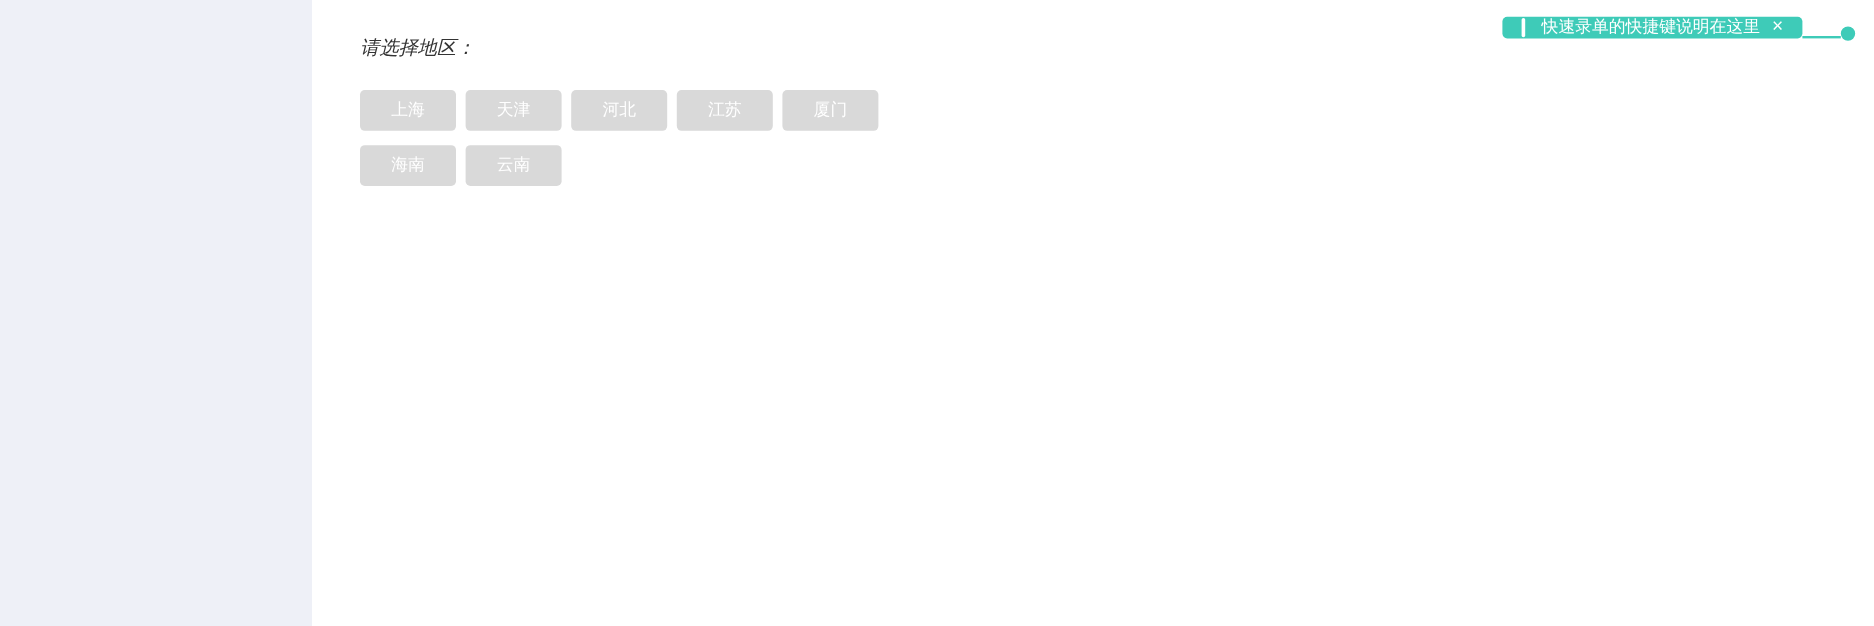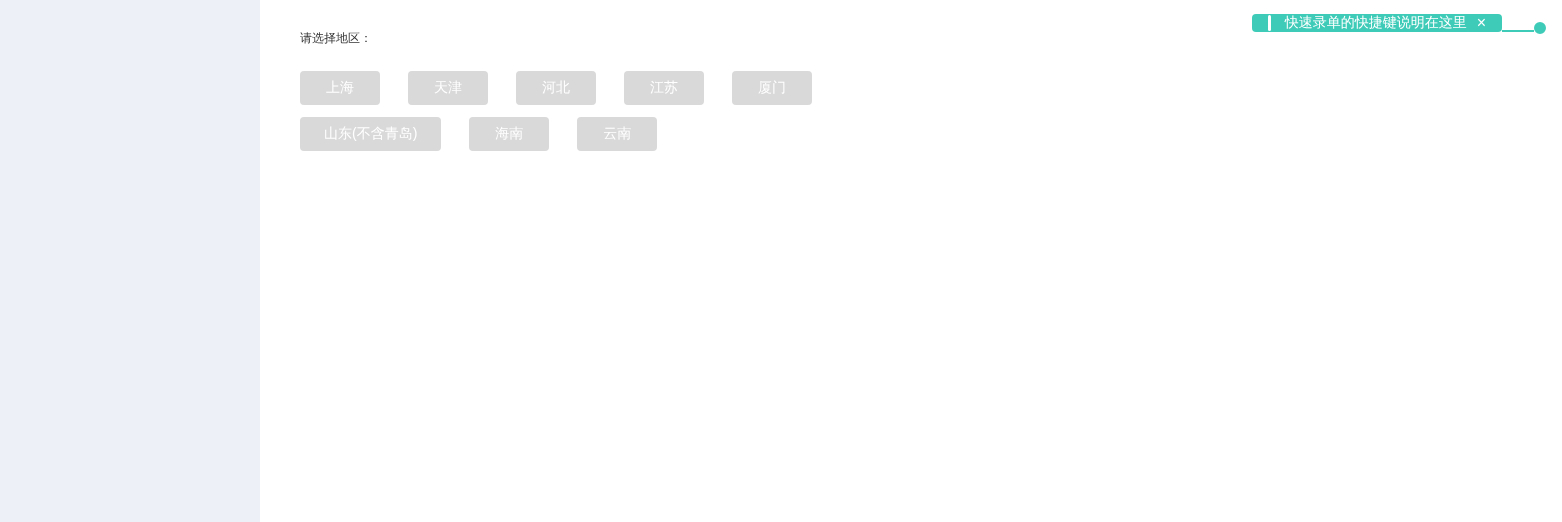--- a/index.html
+++ b/index.html
@@ -30,30 +30,31 @@
       position: absolute;
       left: 260px;
       top: 0;
       right: 0;
       bottom: 0;
       background: #ffffff;
       padding: 30px 40px;
     }
 
     .page-label {
-      font-size: 12px;
+      font-size: 16px;
       color: #333;
       margin-bottom: 24px;
       font-weight: 500;
+      font-style: italic;
     }
 
     .region-buttons-row {
       display: flex;
       flex-wrap: wrap;
-      gap: 28px;
+      gap: 8px;
       margin-bottom: 12px;
     }
 
     .region-btn {
       background: #d9d9d9;
       border: none;
       border-radius: 4px;
       color: #fff;
       font-size: 14px;
       padding: 8px 24px;
@@ -132,21 +133,20 @@
 
   <div class="region-buttons-row">
   <button class="region-btn">上海</button>
       <button class="region-btn">天津</button>
       <button class="region-btn">河北</button>
       <button class="region-btn">江苏</button>
       <button class="region-btn">厦门</button>
     </div>
 
   <div class="region-buttons-row">
-  <button class="region-btn">山东(不含青岛)</button>
       <button class="region-btn">海南</button>
       <button class="region-btn">云南</button>
     </div>
 
 </div>
 
 <div class="tooltip-banner">
   <span>快速录单的快捷键说明在这里</span>
   <button class="tooltip-close">×</button>
 </div>

